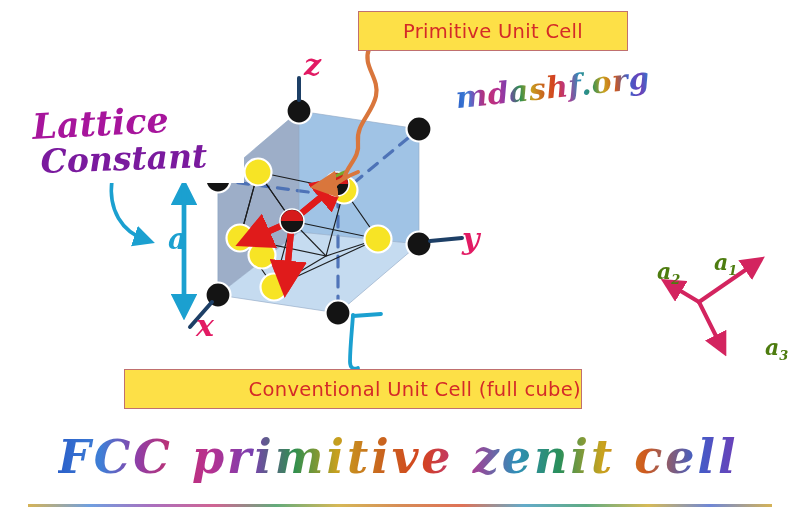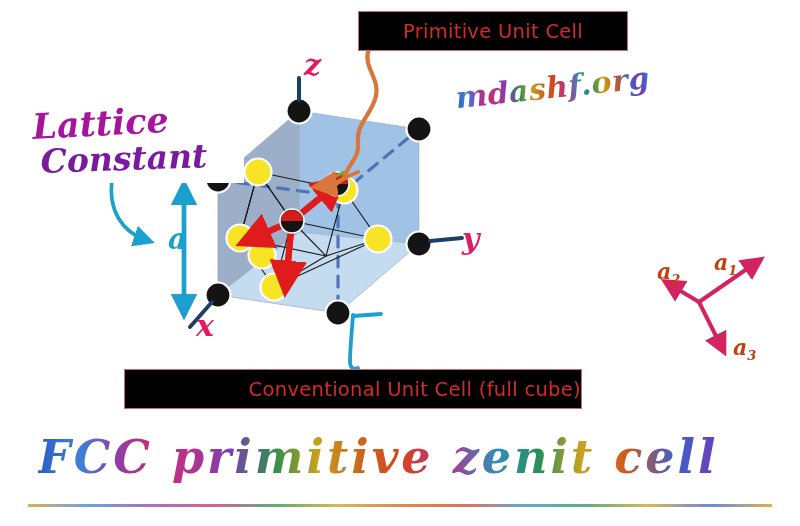--- a/index.html
+++ b/index.html
@@ -11,21 +11,21 @@
     position:relative;
   }
   #stage{position:absolute;left:0;top:0;width:800px;height:526px;}
   .layer{position:absolute;left:0;top:0;width:800px;height:526px;}
   svg.layer{pointer-events:none;}
 
   
   .redbox{
     position:absolute;
     border:1.6px solid #c0706f;
-    background:#000000;
+    background:#fde047;
     color:#d42a28;
     font-family:"DejaVu Sans", sans-serif;
     white-space:nowrap;
     display:flex;align-items:center;justify-content:center;
     letter-spacing:.3px;
   }
   #primitive-box{
     left:358px;top:11px;width:268px;height:38px;
     font-size:19.5px;
   }
@@ -53,46 +53,46 @@
     font-size:30px;
     line-height:1;
   }
   #label-z{left:304px;top:50px;}
   #label-y{left:462px;top:224px;}
   #label-x{left:196px;top:311px;}
   #label-a{left:168px;top:225px;color:#1ba0d0;font-size:29px;}
 
   .vec-label{
     position:absolute;
-    color:#c2410c;
+    color:#4d7c0f;
     font-family:"DejaVu Serif", serif;
     font-style:italic;
     font-weight:700;
     font-size:22px;
   }
   .vec-label sub{font-size:13px;}
   #vlab-a1{left:714px;top:249px;}
   #vlab-a2{left:657px;top:258px;}
-  #vlab-a3{left:733px;top:334px;}
+  #vlab-a3{left:765px;top:334px;}
 
   
   .rainbow{
     background-image:linear-gradient(90deg,
       #2a5fc9 0%,  #3f7fd6 6%,  #8e3fa8 11%, #c0306f 16%,
       #b8318f 21%, #7b3fb0 27%, #2f8f4f 33%, #c8a01e 39%,
       #c9661e 45%, #d4431f 51%, #b8318f 57%, #2f8fb8 64%,
       #2a8f5a 70%, #c9a31e 76%, #cf5a1e 82%, #3f5fc9 89%,
       #6d3fb8 95%, #2f7fd0 100%);
     -webkit-background-clip:text;
     background-clip:text;
     color:transparent;
     -webkit-text-fill-color:transparent;
   }
   #bottom-title{
-    position:absolute;left:38px;top:430px;width:716px;
+    position:absolute;left:58px;top:430px;width:716px;
     font-family:"DejaVu Serif", serif;
     font-style:italic;
     font-weight:700;
     font-size:46px;
     letter-spacing:3px;
     white-space:nowrap;
   }
   #bottom-rule{
     position:absolute;left:28px;top:504px;width:744px;height:3px;
     background-image:linear-gradient(90deg,

